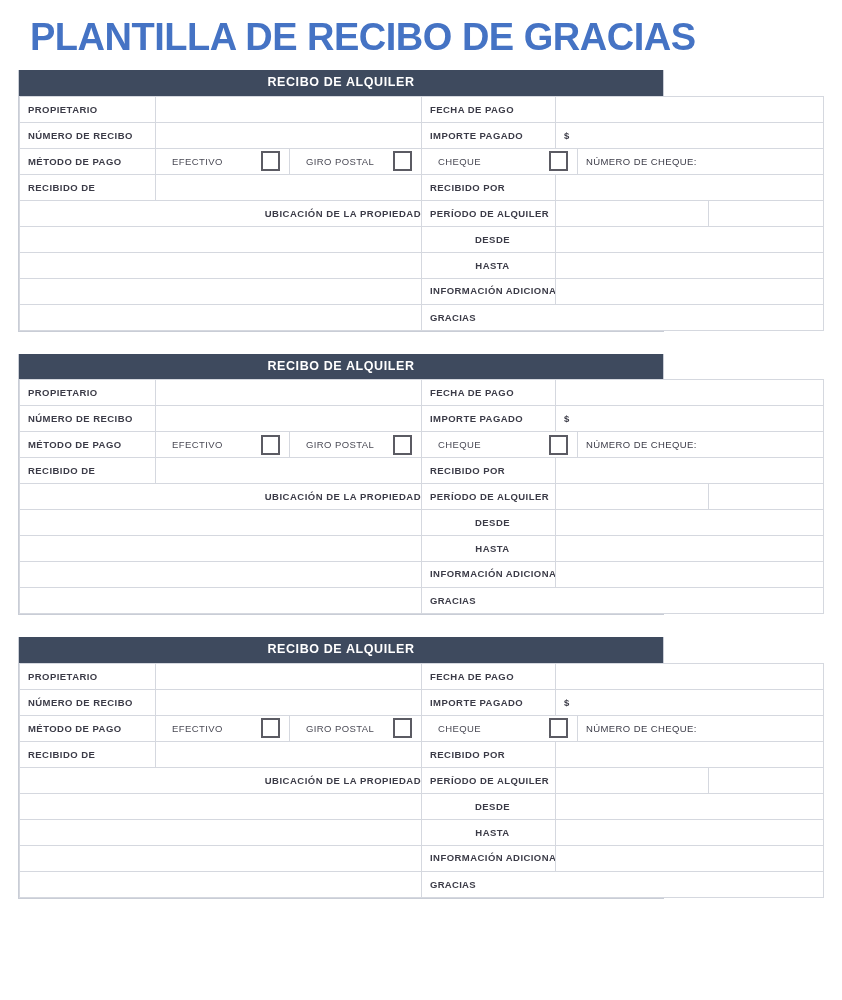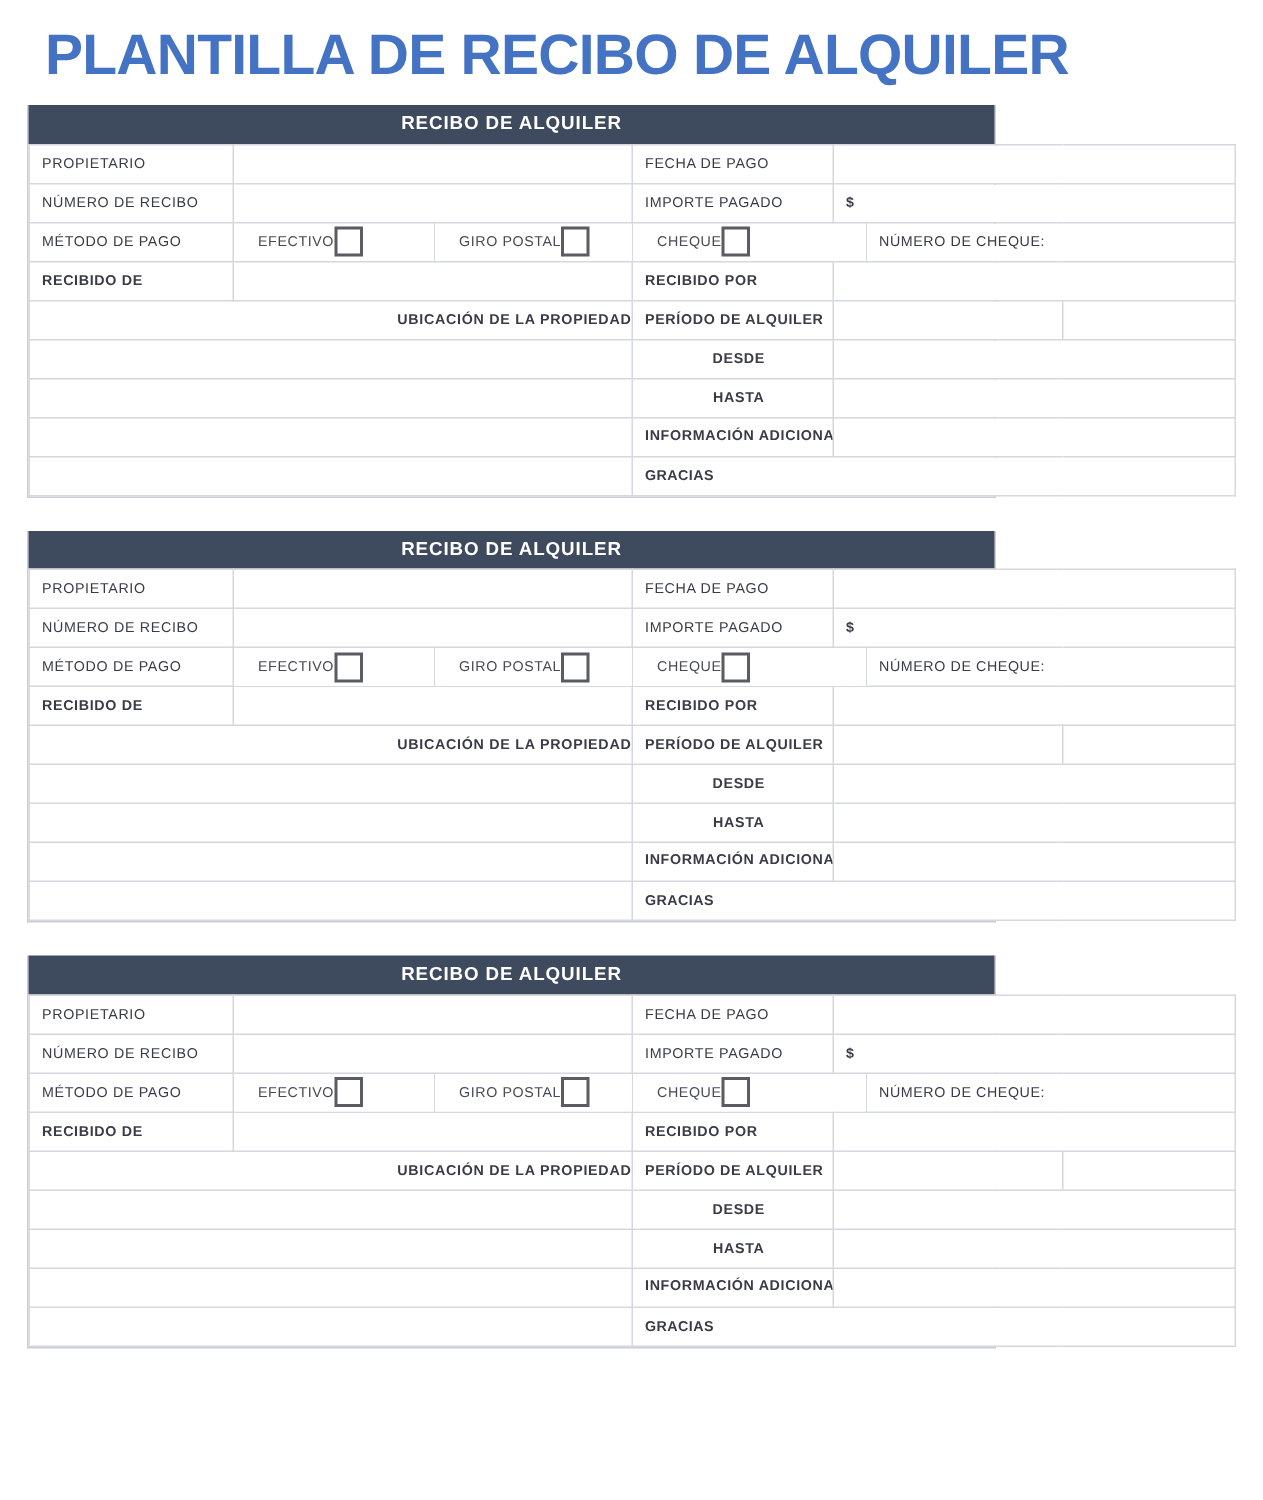--- a/index.html
+++ b/index.html
@@ -68,21 +68,21 @@
     color: #3b3b47;
     vertical-align: middle;
     box-sizing: border-box;
     background: #ffffff;
     overflow: hidden;
     white-space: nowrap;
   }
 
   
   .lbl {
-    font-weight: normal;
+    font-weight: bold;
     letter-spacing: 0.45px;
     background: #eceef4;
     font-size: 9px;
   }
   .lbl-strong {
     font-weight: bold;
     letter-spacing: 0.45px;
     background: #ccd2e8;
     font-size: 9px;
   }
@@ -137,21 +137,21 @@
   }
 
   
   .cbcell {
     position: relative;
     padding: 0;
   }
   .cbrow {
     display: flex;
     align-items: center;
-    justify-content: flex-start;
+    justify-content: space-between;
     height: 100%;
     padding: 0 9px 0 8px;
     box-sizing: border-box;
   }
   .cbrow .cb-text {
     letter-spacing: 0.4px;
     font-size: 9.5px;
     color: #4a4a55;
   }
   .checkbox {
@@ -169,21 +169,21 @@
     line-height: 1.15;
     padding-top: 2px;
     padding-bottom: 2px;
   }
 </style>
 </head>
 <body>
 
 <div class="page">
 
-  <div class="doc-title">PLANTILLA DE RECIBO DE ALQUILER</div>
+  <div class="doc-title">PLANTILLA DE RECIBO DE GRACIAS</div>
 
   <div id="receipts-container">
   <div class="receipt">
 
     <div class="receipt-header">RECIBO DE ALQUILER</div>
 
     <table class="grid">
       <colgroup>
         <col style="width:136px">
         <col style="width:112px">

